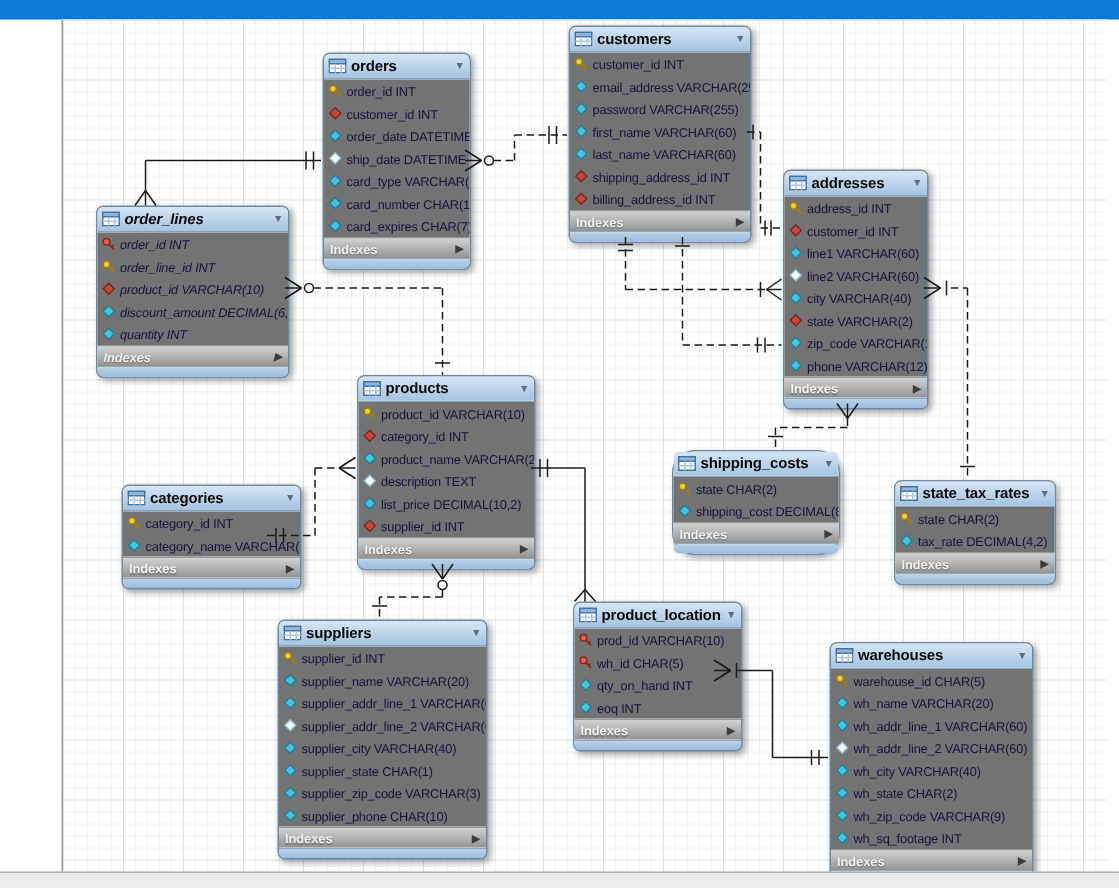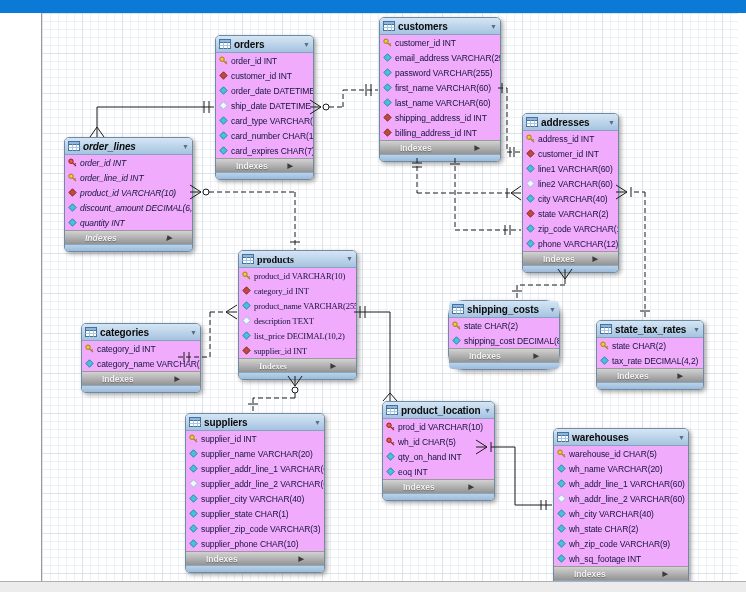--- a/index.html
+++ b/index.html
@@ -24,25 +24,25 @@
     background:#fdfdfd;box-shadow:2px 2px 4px rgba(60,60,60,.45);
     font-size:8.5px;color:#14143a;
   }
   .tbl-header{
     height:16px;display:flex;align-items:center;gap:3px;padding:0 3px;
     background:linear-gradient(#d5e6f5,#a5c3e0);
     border-bottom:1px solid #86a2bc;border-radius:4px 4px 0 0;
   }
   .tbl-header .tname{font-weight:bold;font-size:10px;letter-spacing:-0.1px;color:#0b0b0b;white-space:nowrap;overflow:hidden;flex:1;}
   .tbl-header .arrow{font-size:7px;color:#5a6f82;}
-  .rows{background:#f0abfc;}
+  .rows{background:#737373;}
   .row{height:15px;display:flex;align-items:center;gap:3px;padding:0 0 0 3px;white-space:nowrap;overflow:hidden;letter-spacing:-0.1px;}
   .row .icn{flex:0 0 9px;height:9px;display:inline-block;}
   .idx{
-    height:13px;display:flex;align-items:center;justify-content:space-between;padding:0 20px;
+    height:13px;display:flex;align-items:center;justify-content:space-between;padding:0 4px;
     background:linear-gradient(#d2d2d2,#939393);color:#f2f2f2;font-weight:bold;font-size:8.5px;
     text-shadow:0 1px 1px #6a6a6a;border-top:1px solid #9a9a9a;
   }
   .idx .iarrow{color:#3c3c3c;font-size:7px;text-shadow:none;}
   .tbl-footer{height:6px;background:linear-gradient(#b9d2e9,#9cbbdb);border-radius:0 0 4px 4px;border-top:1px solid #8aa6c0;}
   svg.overlay{position:absolute;left:0;top:0;width:746px;height:592px;pointer-events:none;}
 </style>
 </head>
 <body>
 
@@ -288,21 +288,21 @@
             </svg></span>
           <span>quantity INT</span>
         </div>
       </div>
       <div class="idx">
         <span>Indexes</span>
         <span class="iarrow">▶</span>
       </div>
       <div class="tbl-footer"></div>
     </div>
-    <div class="panel" style="left: 196px; top: 237px; width: 117px; font-family: Liberation Serif, serif;">
+    <div class="panel" style="left: 196px; top: 237px; width: 117px;">
       <div class="tbl-header">
         <span class="icn" style="width: 12px; height: 10px;"><svg width="12" height="10" viewBox="0 0 12 10" xmlns="http://www.w3.org/2000/svg">
             <rect x="0.5" y="0.5" width="11" height="9" fill="#ffffff" stroke="#44729f"></rect>
             <rect x="0.5" y="0.5" width="11" height="3" fill="#8fb6dc" stroke="#44729f"></rect>
             <line x1="4.5" y1="3.5" x2="4.5" y2="9.5" stroke="#aac6e0"></line>
             <line x1="8.5" y1="3.5" x2="8.5" y2="9.5" stroke="#aac6e0"></line>
             <line x1="0.5" y1="6.5" x2="11.5" y2="6.5" stroke="#aac6e0"></line>
           </svg></span>
         <span class="tname">products</span>
         <span class="arrow">▼</span>

